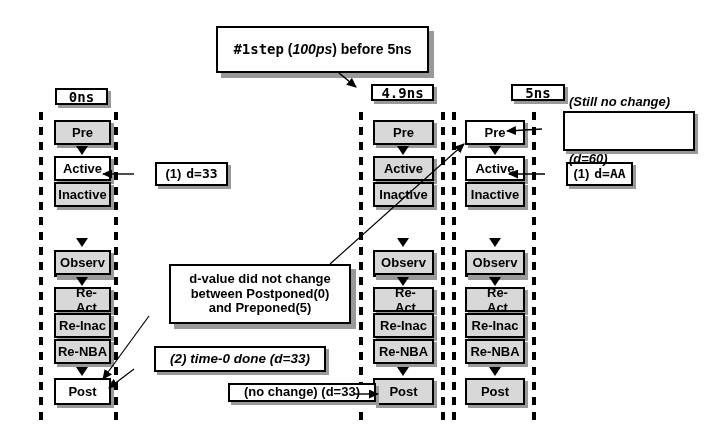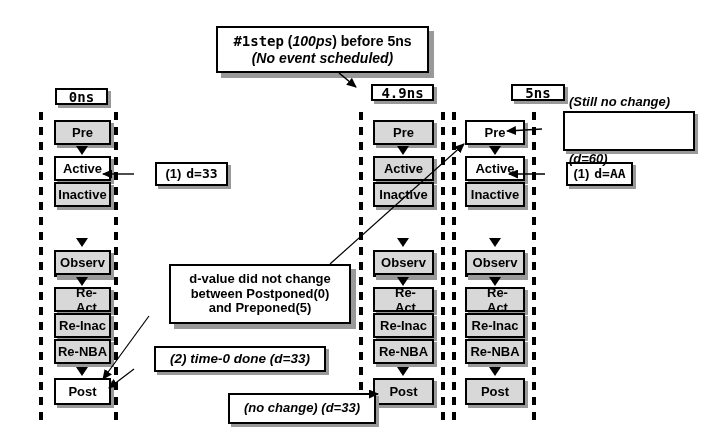--- a/index.html
+++ b/index.html
@@ -52,32 +52,31 @@
   }
   .big-shadow{box-shadow:5px 5px 0 #999;}
   .ital{font-style:italic;}
   .mono{font-family:"DejaVu Sans Mono", monospace;}
   .co-top{left:195px;top:26px;width:213px;height:47px;font-size:14px;}
   .co-d33{left:134px;top:162px;width:73px;height:24px;flex-direction:row;}
   .co-dAA{left:545px;top:162px;width:67px;height:24px;flex-direction:row;}
   .co-still{left:542px;top:111px;width:132px;height:40px;align-items:flex-start;padding-left:4px;font-style:italic;gap:42px;}
   .co-center{left:148px;top:264px;width:182px;height:60px;}
   .co-time0{left:133px;top:346px;width:172px;height:26px;font-style:italic;font-size:13.5px;}
-  .co-nochg{left:207px;top:393px;width:148px;height:31px;font-style:italic;}
+  .co-nochg{left:207px;top:383px;width:148px;height:19px;}
   .gap{display:inline-block;width:5px;}
   #wires{position:absolute;left:0;top:0;pointer-events:none;z-index:20;}
 </style>
 </head>
 <body>
 
 <div id="stage">
 
   <div class="callout co-top big-shadow">
     <div><span class="mono">#1step</span><span> (</span><span class="ital">100ps</span><span>) before 5ns</span></div>
-    <div class="ital">(No event scheduled)</div>
   </div>
 
   <div class="hdr h1">0ns</div>
   <div class="hdr h2">4.9ns</div>
   <div class="hdr h3">5ns</div>
 
   <div class="dash d1a"></div>
   <div class="dash d1b"></div>
   <div class="dash d2a"></div>
   <div class="dash d2b"></div>

